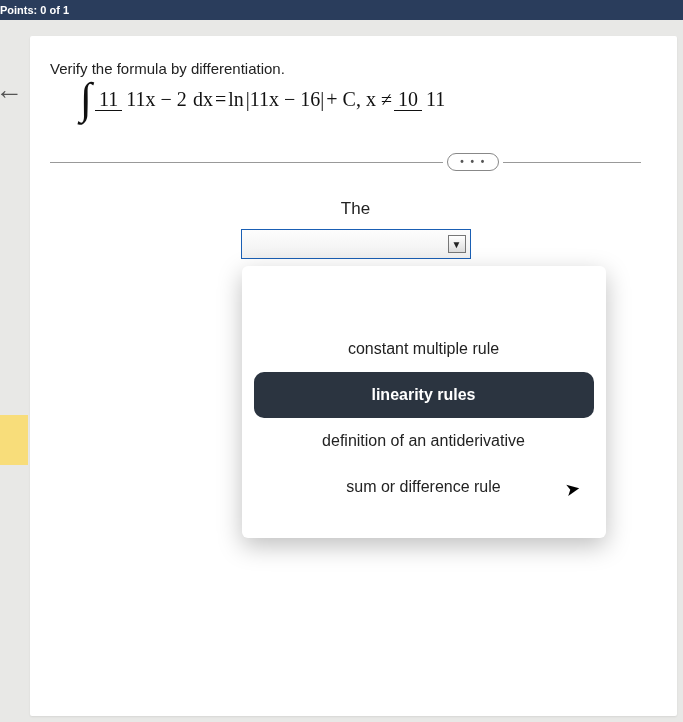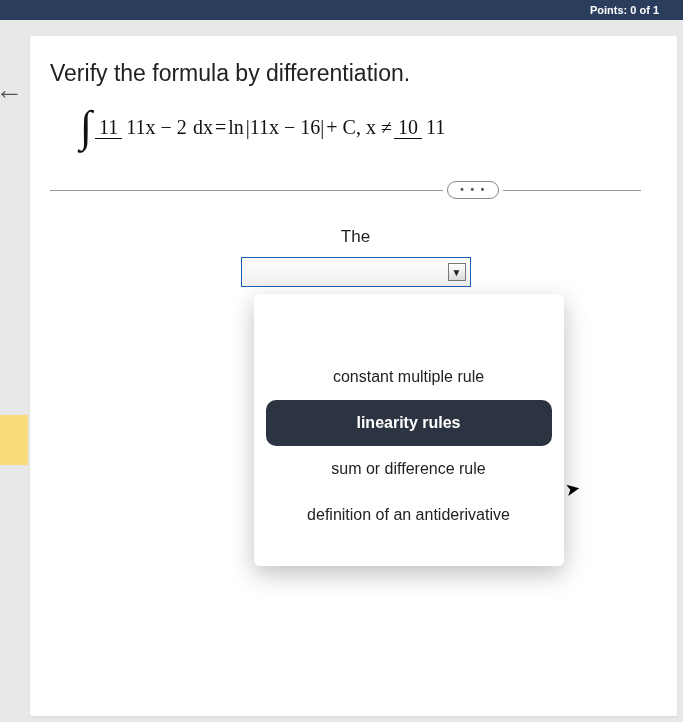--- a/index.html
+++ b/index.html
@@ -12,21 +12,20 @@
     position: relative;
   }
   .topbar {
     background: #2a3d5c;
     height: 20px;
     width: 100%;
     color: #fff;
     font-size: 11px;
     font-weight: bold;
     display: flex;
-    justify-content: flex-end;
     align-items: center;
     padding-right: 24px;
   }
   .back-arrow {
     position: absolute;
     left: -6px;
     top: 70px;
     width: 30px;
     height: 40px;
     display: flex;
@@ -39,23 +38,22 @@
   .card {
     background: #fff;
     margin: 16px 6px 0 30px;
     border-radius: 2px;
     padding: 24px 16px 400px 20px;
     box-shadow: 0 1px 2px rgba(0,0,0,0.08);
     position: relative;
     min-height: 680px;
   }
   .prompt {
-    font-size: 23px;
-    color: #222;
-    margin-bottom: 18px;
+    font-size: 15px;
+    color: #222;
   }
   .formula {
     font-family: "Times New Roman", serif;
     font-size: 20px;
     color: #111;
     margin-left: 30px;
     display: flex;
     align-items: center;
     gap: 2px;
   }
@@ -119,22 +117,22 @@
     background: linear-gradient(#fff,#ddd);
     display: flex;
     align-items: center;
     justify-content: center;
     font-size: 10px;
     color: #222;
   }
   .dropdown-menu {
     position: absolute;
     top: 36px;
-    left: 12px;
-    width: 310px;
+    left: 0;
+    width: 364px;
     background: #fff;
     border-radius: 6px;
     box-shadow: 0 8px 24px rgba(0,0,0,0.25);
     padding: 60px 12px 28px 12px;
     z-index: 10;
   }
   .dropdown-item {
     text-align: center;
     font-size: 16px;
     color: #222;
@@ -211,22 +209,22 @@
   <div class="sentence">
     <span>The</span>
 
     <div class="dropdown-field">
       <span></span>
       <span class="dropdown-caret">▼</span>
 
       <div class="dropdown-menu">
         <div class="dropdown-item">constant multiple rule</div>
         <div class="dropdown-item selected">linearity rules</div>
+        <div class="dropdown-item">definition of an antiderivative</div>
         <div class="dropdown-item">sum or difference rule</div>
-        <div class="dropdown-item">definition of an antiderivative</div>
       </div>
     </div>
 
   </div>
 
 </div>
 
 <div class="cursor-arrow">➤</div>
 
 </body></html>

